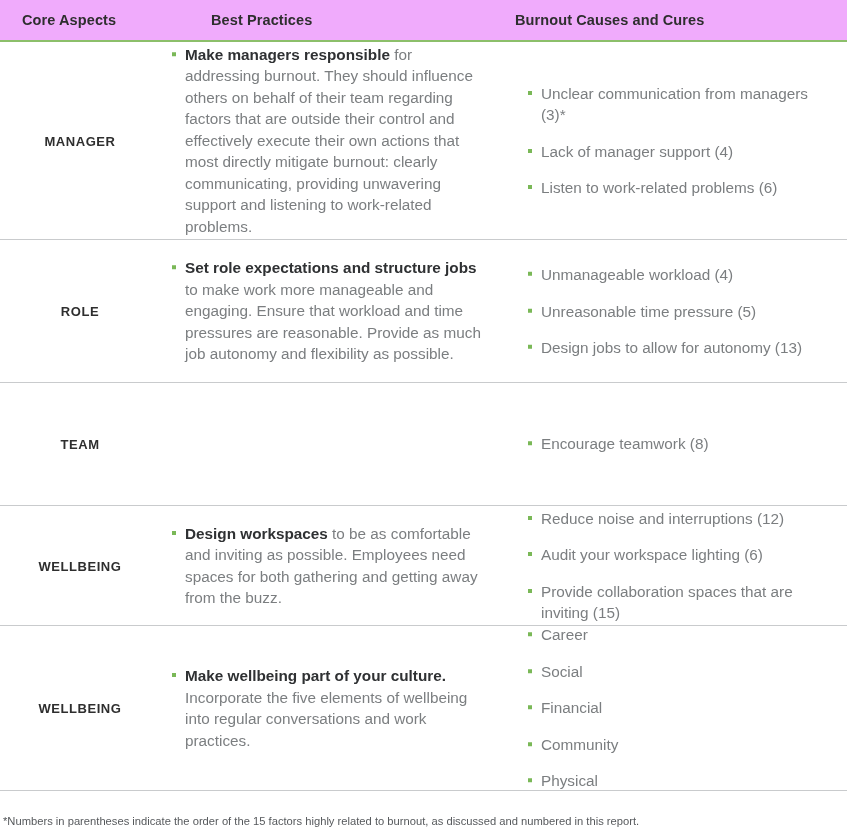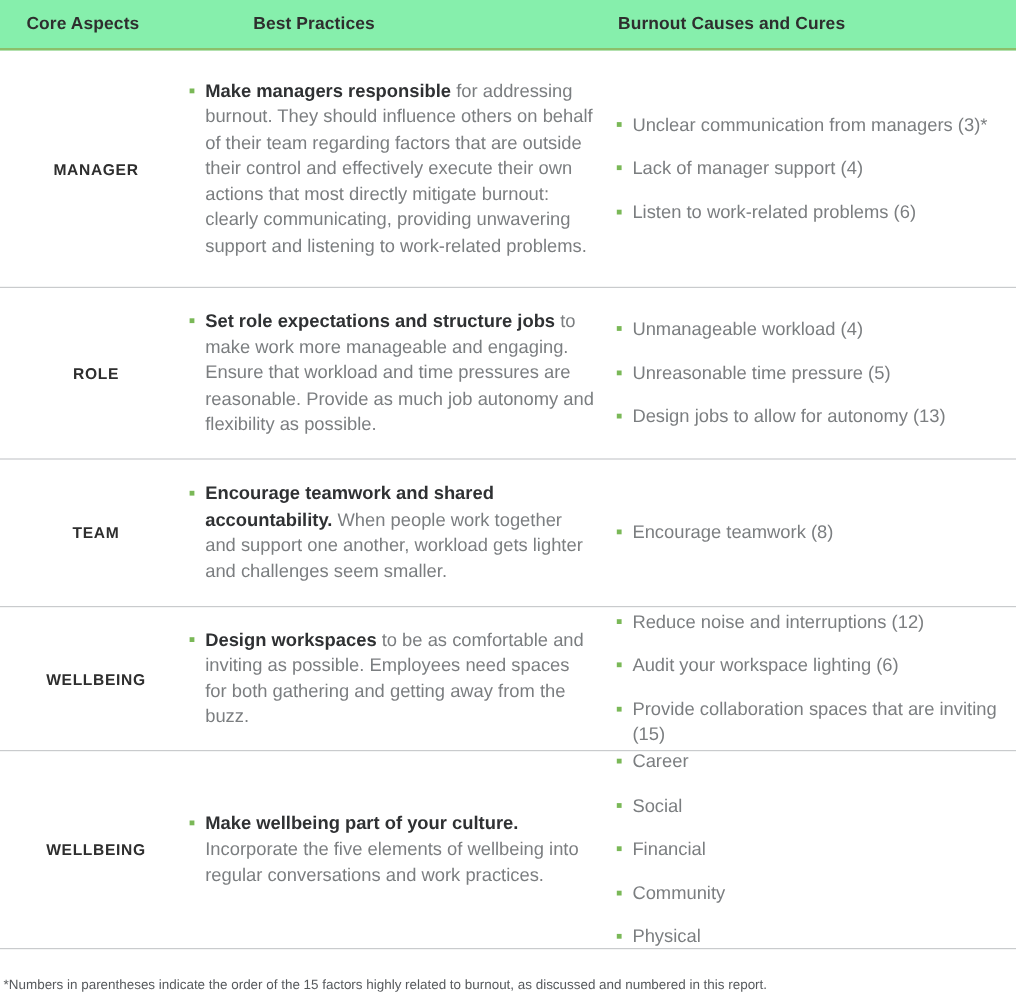--- a/index.html
+++ b/index.html
@@ -16,21 +16,21 @@
     overflow: hidden;
   }
 
   .table-wrap {
     width: 847px;
     position: relative;
   }
 
   
   .thead {
-    background: #86efac;
+    background: #f0abfc;
     border-bottom: 2px solid #8cbf6a;
     height: 40px;
     position: relative;
   }
   .th {
     position: absolute;
     top: 12px;
     font-size: 14.5px;
     font-weight: bold;
     color: #2e2e2e;
@@ -74,21 +74,21 @@
     position: absolute;
     left: 512px;
     width: 320px;
     top: 50%;
     transform: translateY(-50%);
   }
 
   
   ul.bl {
     list-style: none;
-    margin: 0;
+    margin: 14px;
     padding: 0;
   }
   ul.bl > li {
     position: relative;
     padding-left: 15px;
     font-size: 15.3px;
     line-height: 21.5px;
     color: #7b7e80;
   }
   ul.bl > li::before {
@@ -160,25 +160,20 @@
       <ul class="bl bl-burn">
         <li>Unmanageable workload (4)</li>
         <li>Unreasonable time pressure (5)</li>
         <li>Design jobs to allow for autonomy (13)</li>
       </ul>
     </div>
   </div>
 
   <div class="row" style="height:123px">
     <div class="col-aspect">TEAM</div>
-    <div class="col-best">
-      <ul class="bl">
-        <li><span class="lead">Encourage teamwork and shared accountability.</span><span> When people work together and support one another, workload gets lighter and challenges seem smaller.</span></li>
-      </ul>
-    </div>
     <div class="col-burn">
       <ul class="bl bl-burn">
         <li>Encourage teamwork (8)</li>
       </ul>
     </div>
   </div>
 
   <div class="row" style="height:120px">
     <div class="col-aspect">WELLBEING</div>
     <div class="col-best">

